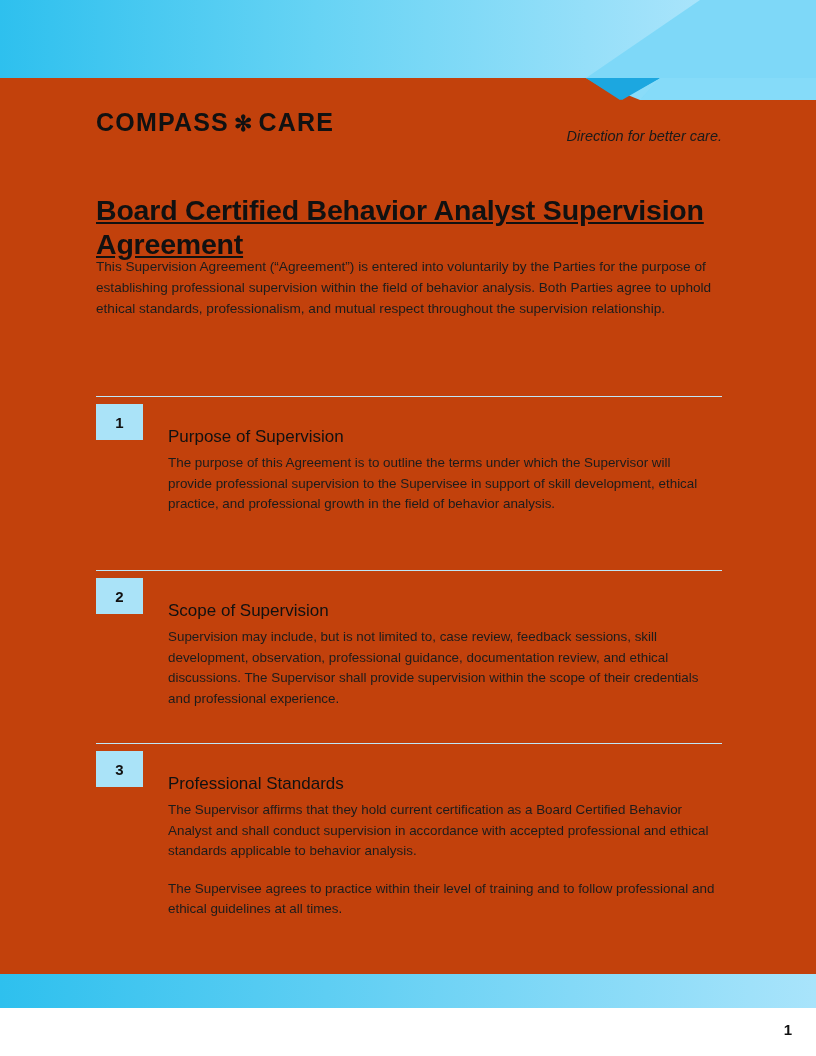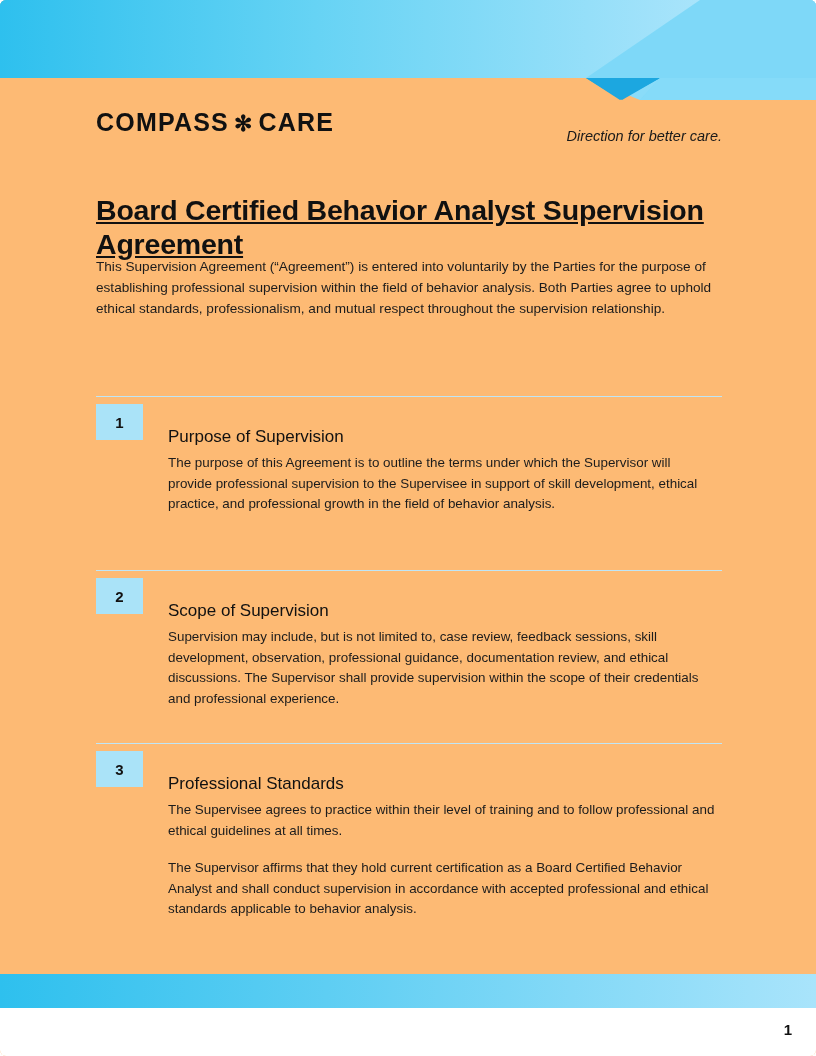--- a/index.html
+++ b/index.html
@@ -13,23 +13,22 @@
     font-family: "Liberation Sans", sans-serif;
     color: #111111;
     position: relative;
     overflow: hidden;
   }
 
   .page {
     position: relative;
     width: 816px;
     height: 1056px;
-    background: #fdba74;
-    overflow: hidden;
-    border-radius: 6px;
+    background: #c2410c;
+    overflow: hidden;
   }
 
   
   .top-banner {
     position: absolute;
     top: 0;
     left: 0;
     width: 816px;
     height: 100px;
     overflow: hidden;
@@ -234,22 +233,22 @@
     <div class="body">
       <p>Supervision may include, but is not limited to, case review, feedback sessions, skill development, observation, professional guidance, documentation review, and ethical discussions. The Supervisor shall provide supervision within the scope of their credentials and professional experience.</p>
     </div>
   </div>
 
   <div class="section" id="section-3">
     <div class="rule"></div>
     <div class="num-box">3</div>
     <div class="heading">Professional Standards</div>
     <div class="body">
+      <p>The Supervisor affirms that they hold current certification as a Board Certified Behavior Analyst and shall conduct supervision in accordance with accepted professional and ethical standards applicable to behavior analysis.</p>
       <p>The Supervisee agrees to practice within their level of training and to follow professional and ethical guidelines at all times.</p>
-      <p>The Supervisor affirms that they hold current certification as a Board Certified Behavior Analyst and shall conduct supervision in accordance with accepted professional and ethical standards applicable to behavior analysis.</p>
     </div>
   </div>
 
   <div class="bottom-banner">
     <svg width="816" height="82" viewBox="0 0 816 82" xmlns="http://www.w3.org/2000/svg">
       <defs>
         <linearGradient id="gradBot" x1="0" y1="0" x2="1" y2="0">
           <stop offset="0%" stop-color="#2ec0ee"></stop>
           <stop offset="40%" stop-color="#5ecef3"></stop>
           <stop offset="100%" stop-color="#a9e4fb"></stop>

